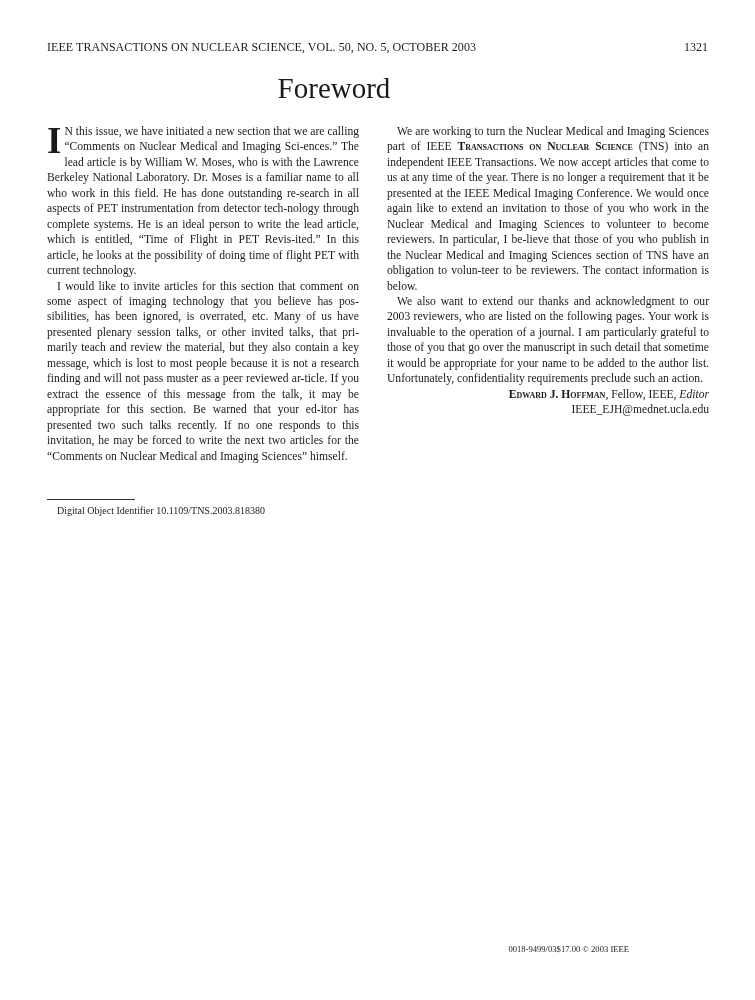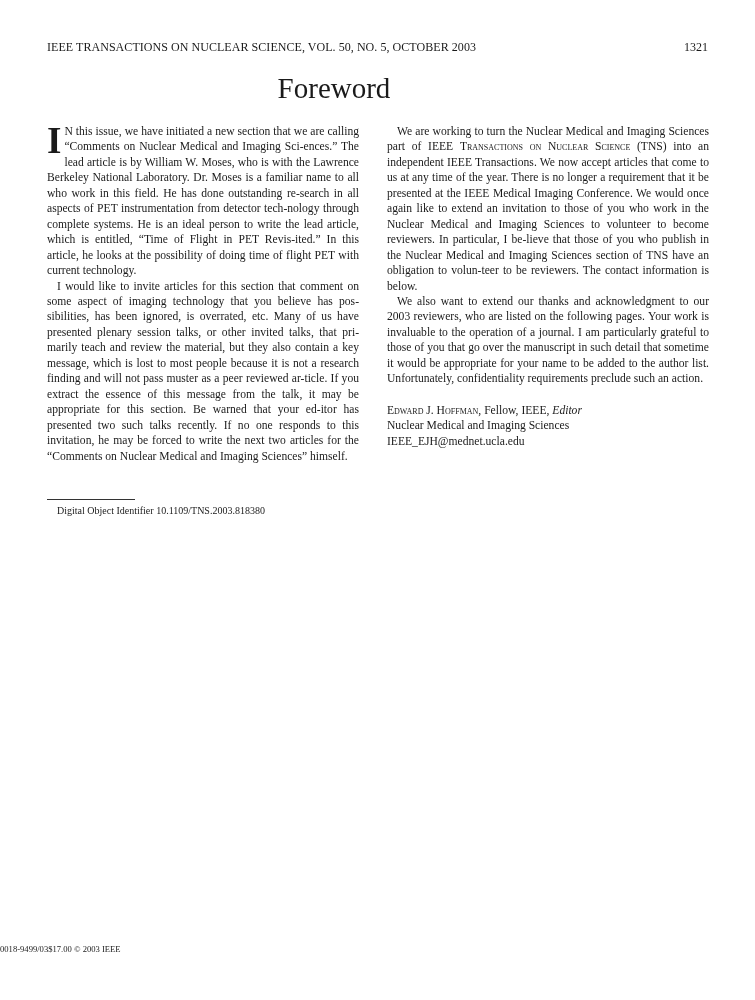--- a/index.html
+++ b/index.html
@@ -7,26 +7,26 @@
          font-family: "Liberation Serif", "DejaVu Serif", serif; color: #1a1a1a; }
   .running-head { position: absolute; top: 40px; left: 47px; font-size: 12px; letter-spacing: 0.05px; }
   .page-number { position: absolute; top: 40px; right: 47px; font-size: 12px; }
   .title { position: absolute; top: 72px; left: 0; width: 668px; text-align: center; font-size: 29px; font-weight: normal; margin: 0; }
   .col { position: absolute; top: 124px; width: 312px; font-size: 11.6px; line-height: 15.45px; text-align: justify; hyphens: manual; }
   .col-left { left: 47px; }
   .col-right { left: 387px; width: 322px; }
   .col p { margin: 0; text-indent: 10px; }
   .col p.first { text-indent: 0; }
   .dropcap { float: left; font-size: 37px; line-height: 28px; font-weight: bold; margin: 3px 3px 0 0; padding: 0; }
-  .smallcaps { font-variant: small-caps; }
-  .signature { margin-top: 16px; text-align: left; line-height: 15.6px; }
+  .smallcaps { font-variant: small-caps; font-weight: bold; }
+  .signature { text-align: right; line-height: 15.6px; }
   .signature div { text-indent: 0; }
   .footnote-rule { position: absolute; top: 499px; left: 47px; width: 88px; border-top: 1px solid #333; }
   .footnote { position: absolute; top: 505px; left: 57px; font-size: 10px; }
-  .copyright { position: absolute; top: 944px; left: 0; width: 629px; text-align: left; font-size: 8.6px; }
+  .copyright { position: absolute; top: 944px; left: 0; width: 629px; text-align: right; font-size: 8.6px; }
 </style>
 </head>
 <body>
 
 <div class="running-head">IEEE TRANSACTIONS ON NUCLEAR SCIENCE, VOL. 50, NO. 5, OCTOBER 2003</div>
 <div class="page-number">1321</div>
 
 <h1 class="title">Foreword</h1>
 
 <div class="col col-left">
@@ -39,21 +39,20 @@
 <div class="col col-right">
   <p>
     <span>We are working to turn the Nuclear Medical and Imaging Sciences part of IEEE </span><span class="smallcaps">Transactions on Nuclear Science</span><span> (TNS) into an independent IEEE Transactions. We now accept articles that come to us at any time of the year. There is no longer a requirement that it be presented at the IEEE Medical Imaging Conference. We would once again like to extend an invitation to those of you who work in the Nuclear Medical and Imaging Sciences to volunteer to become reviewers. In particular, I be-lieve that those of you who publish in the Nuclear Medical and Imaging Sciences section of TNS have an obligation to volun-teer to be reviewers. The contact information is below.</span>
   </p>
   <p>We also want to extend our thanks and acknowledgment to our 2003 reviewers, who are listed on the following pages. Your work is invaluable to the operation of a journal. I am particularly grateful to those of you that go over the manuscript in such detail that sometime it would be appropriate for your name to be added to the author list. Unfortunately, confidentiality requirements preclude such an action.</p>
 
   <div class="signature">
     <div>
       <span class="smallcaps">Edward J. Hoffman</span><span>, Fellow, IEEE, </span><em>Editor</em>
     </div>
-    <div>Nuclear Medical and Imaging Sciences</div>
     <div>IEEE_EJH@mednet.ucla.edu</div>
   </div>
 </div>
 
 <div class="footnote-rule"></div>
 <div class="footnote">Digital Object Identifier 10.1109/TNS.2003.818380</div>
 
 <div class="copyright">0018-9499/03$17.00 © 2003 IEEE</div>
 
 </body></html>

